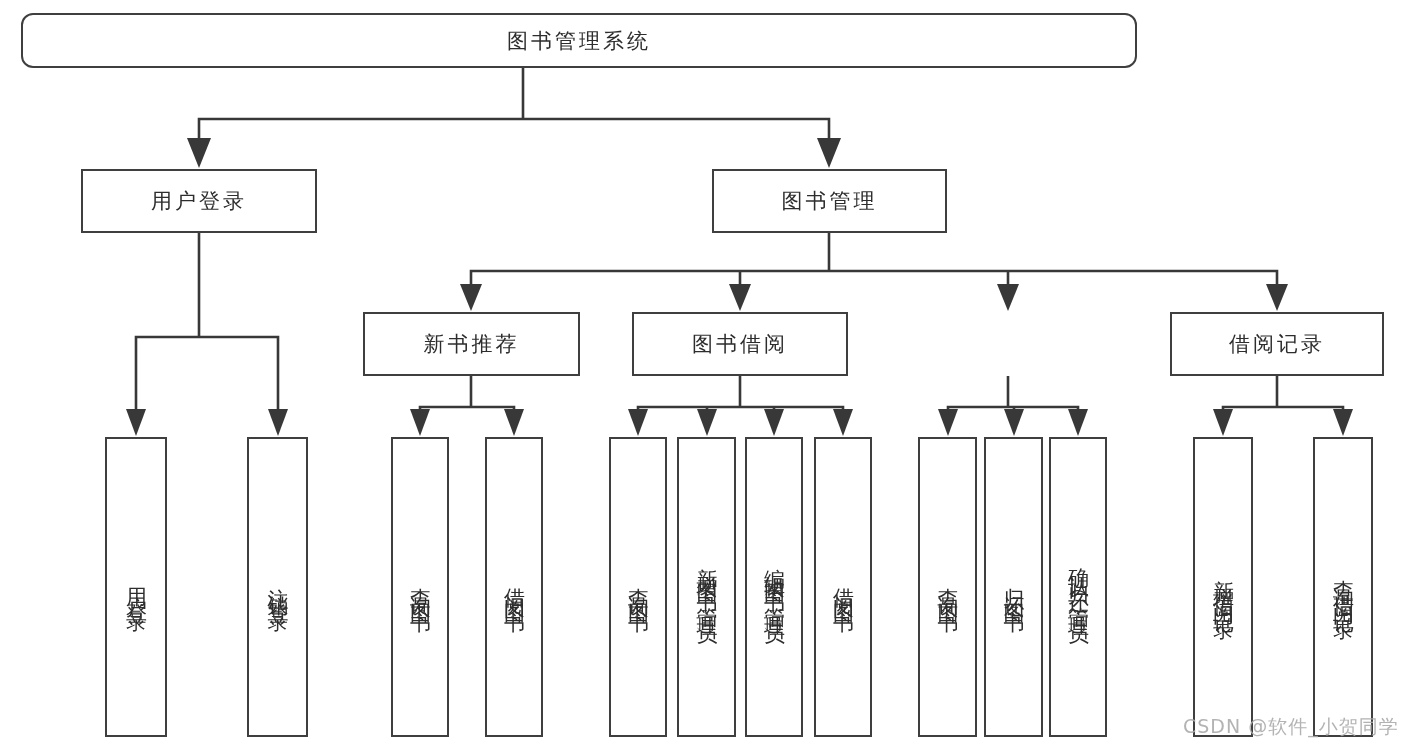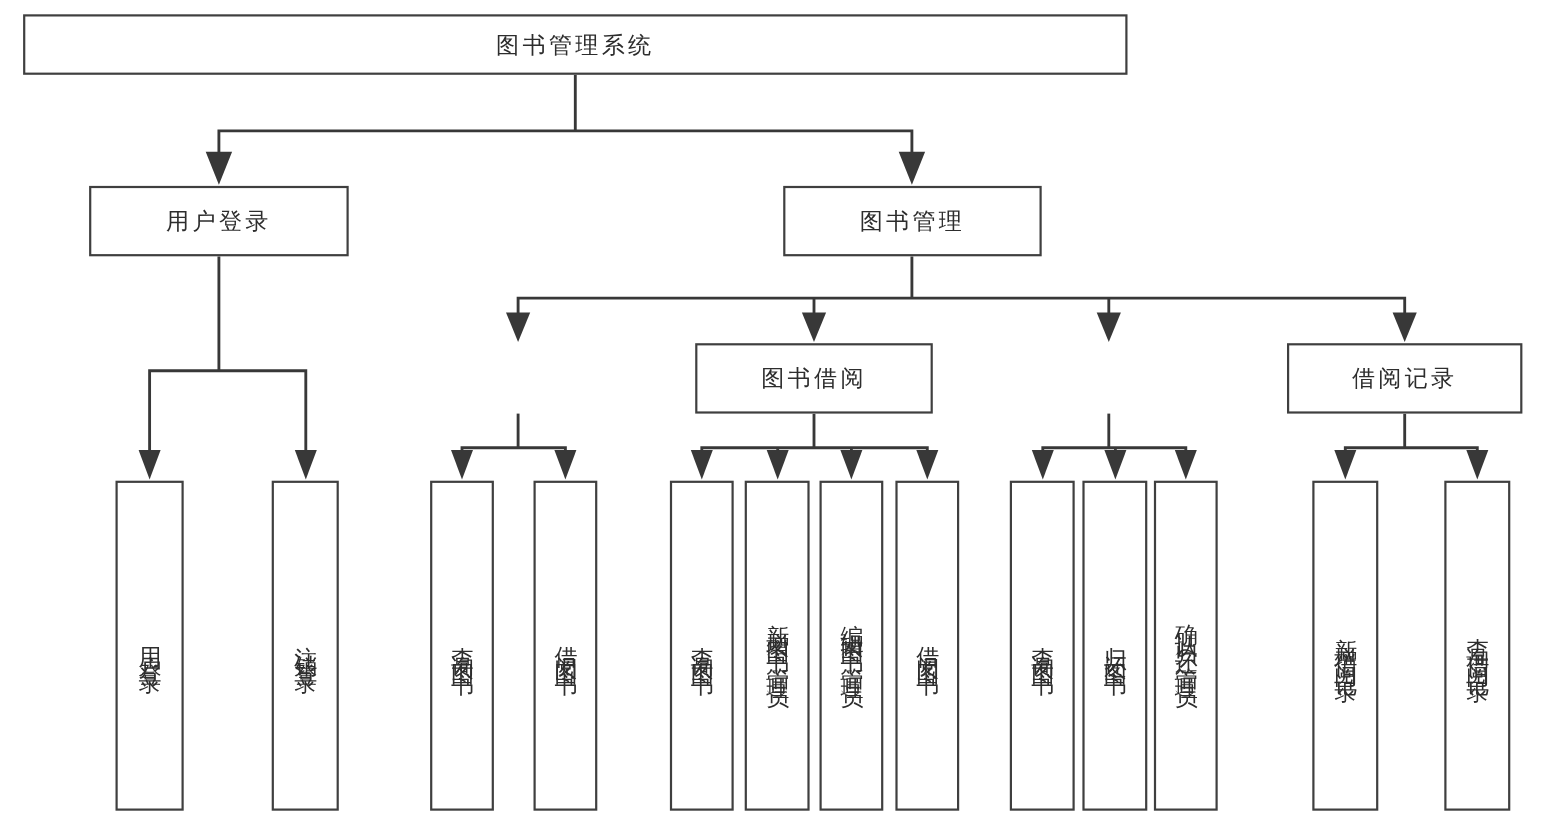--- a/index.html
+++ b/index.html
@@ -112,31 +112,34 @@
       <polygon points="764,409 784,409 774,436"></polygon>
       <polygon points="833,409 853,409 843,436"></polygon>
       <polygon points="938,409 958,409 948,436"></polygon>
       <polygon points="1004,409 1024,409 1014,436"></polygon>
       <polygon points="1068,409 1088,409 1078,436"></polygon>
       <polygon points="1213,409 1233,409 1223,436"></polygon>
       <polygon points="1333,409 1353,409 1343,436"></polygon>
     </g>
   </svg>
 
-  <div class="node h-node" style="left:21px; top:13px; width:1004px; height:55px;">
+  <div class="node h-node" style="left:21px; top:13px; width:1116px; height:55px;border-radius:12px;">
     <span class="label">图书管理系统</span>
   </div>
 
   <div class="node h-node" style="left:81px; top:169px; width:236px; height:64px;">
     <span class="label">用户登录</span>
   </div>
   <div class="node h-node" style="left:712px; top:169px; width:235px; height:64px;justify-content:center;">
     <span class="label">图书管理</span>
   </div>
 
+  <div class="node h-node" style="left:363px; top:312px; width:217px; height:64px;">
+    <span class="label">新书推荐</span>
+  </div>
   <div class="node h-node" style="left:632px; top:312px; width:216px; height:64px;">
     <span class="label">图书借阅</span>
   </div>
   <div class="node h-node" style="left:1170px; top:312px; width:214px; height:64px;">
     <span class="label">借阅记录</span>
   </div>
 
   <div class="node v-node" style="left:105px; top:437px; width:62px; height:300px;">
     <span class="label">用户登录</span>
   </div>
@@ -174,14 +177,15 @@
     <span class="label">确认归还（管理员）</span>
   </div>
 
   <div class="node v-node" style="left:1193px; top:437px; width:60px; height:300px;">
     <span class="label">新增借阅记录</span>
   </div>
   <div class="node v-node" style="left:1313px; top:437px; width:60px; height:300px;">
     <span class="label">查询借阅记录</span>
   </div>
 
+  <div class="watermark">CSDN @软件_小贺同学</div>
 
 </div>
 
 </body></html>

